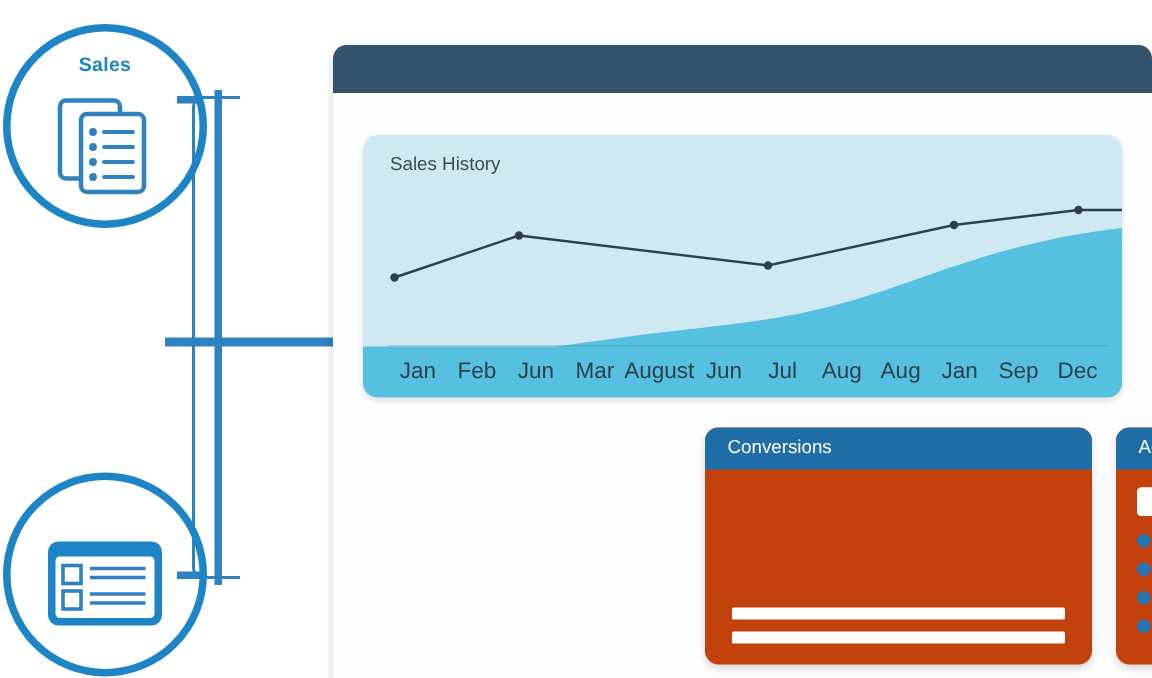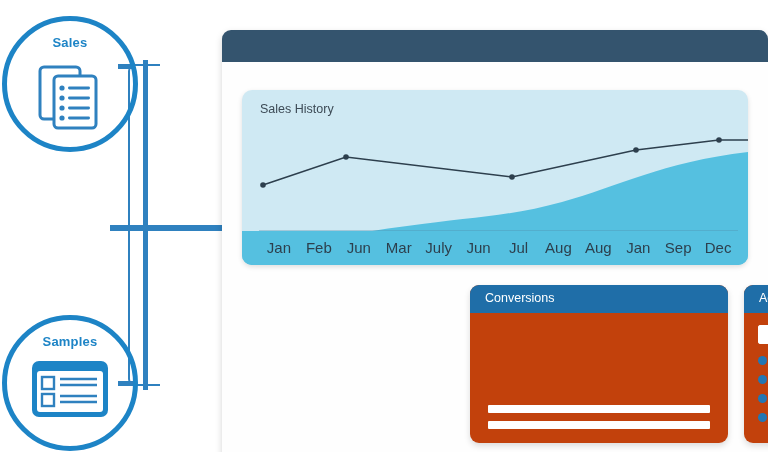--- a/index.html
+++ b/index.html
@@ -94,21 +94,20 @@
             <rect x="36" y="47.6" width="22" height="2.8" rx="1.4"></rect>
           <circle cx="30" cy="59" r="2.6"></circle>
             <rect x="36" y="57.6" width="22" height="2.8" rx="1.4"></rect>
         </g>
       </svg>
     </div>
   </div>
 
 
   <div class="node" style="left:2px;top:315px;">
-    <div class="node-label">Samples</div>
     <div class="node-art">
       <svg width="82" height="62" viewBox="0 0 82 62">
         <rect x="3" y="3" width="76" height="56" rx="7" fill="#1d84c6"></rect>
         <rect x="8" y="13" width="66" height="41" rx="3" fill="#ffffff"></rect>
         <g stroke="#2f81bf" stroke-width="2.4" fill="none">
           <rect x="13" y="19" width="12" height="12"></rect>
           <rect x="13" y="36" width="12" height="12"></rect>
           <path d="M31 21 h37 M31 27 h37"></path>
           <path d="M31 38 h37 M31 44 h37"></path>
         </g>
@@ -192,21 +191,21 @@
           <circle cx="394" cy="60" r="2.8"></circle>
           <circle cx="477" cy="50" r="2.8"></circle>
         </g>
       </svg>
 
       <div class="labels">
         <div class="mlabel">Jan</div>
         <div class="mlabel">Feb</div>
         <div class="mlabel">Jun</div>
         <div class="mlabel">Mar</div>
-        <div class="mlabel">July</div>
+        <div class="mlabel">August</div>
         <div class="mlabel">Jun</div>
         <div class="mlabel">Jul</div>
         <div class="mlabel">Aug</div>
         <div class="mlabel">Aug</div>
         <div class="mlabel">Jan</div>
         <div class="mlabel">Sep</div>
         <div class="mlabel">Dec</div>
       </div>
     </div>
 

